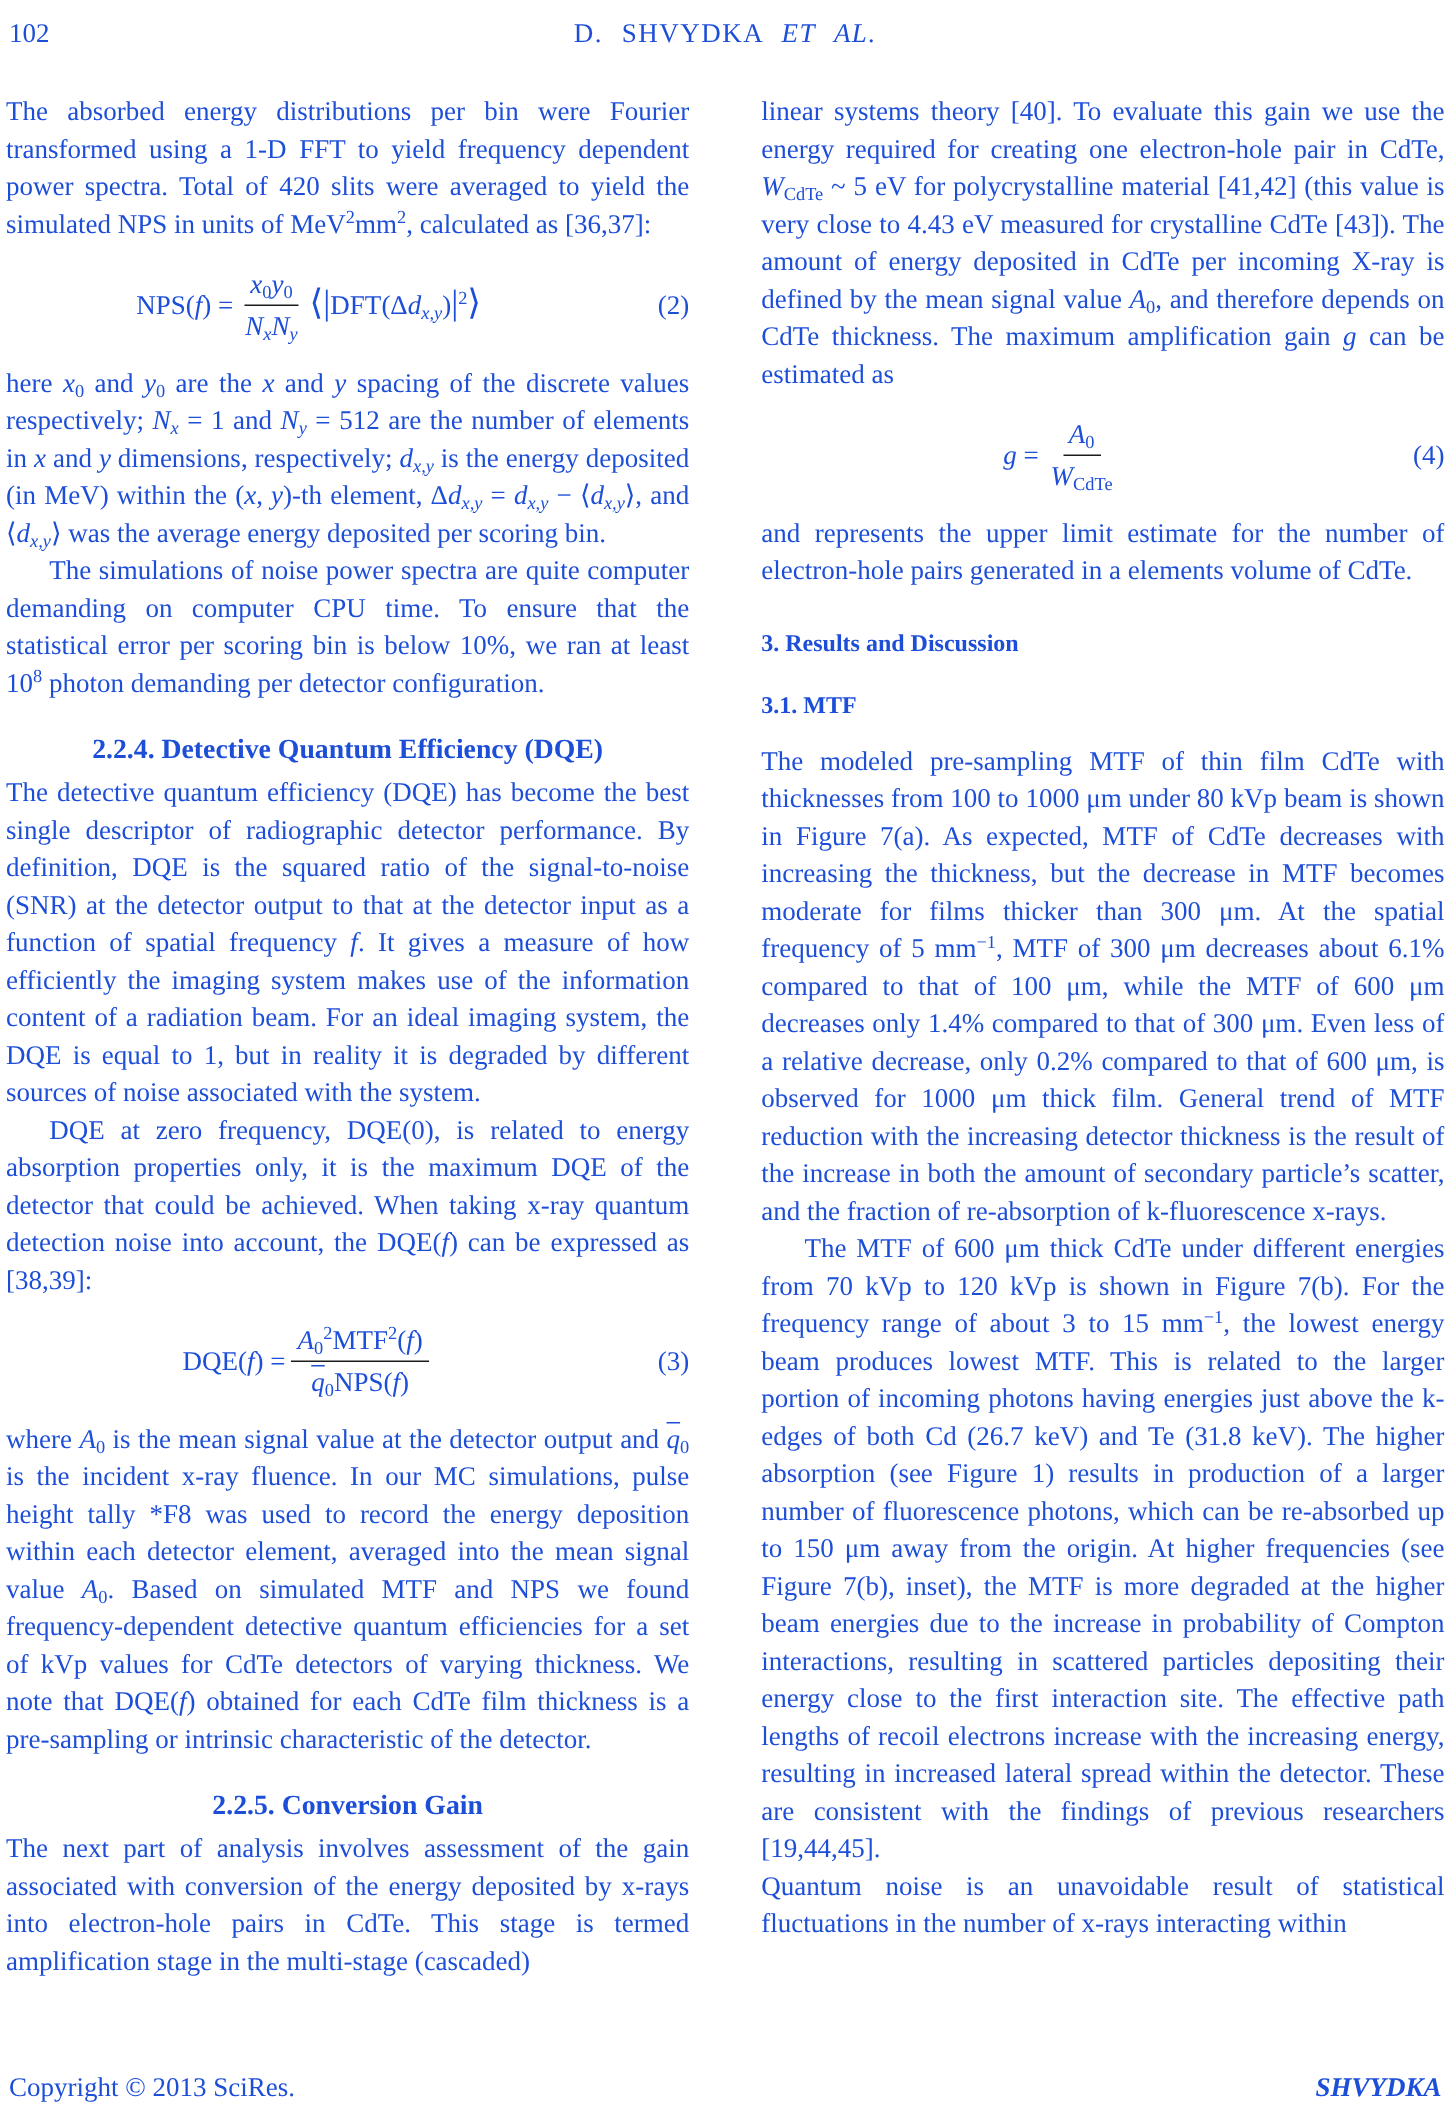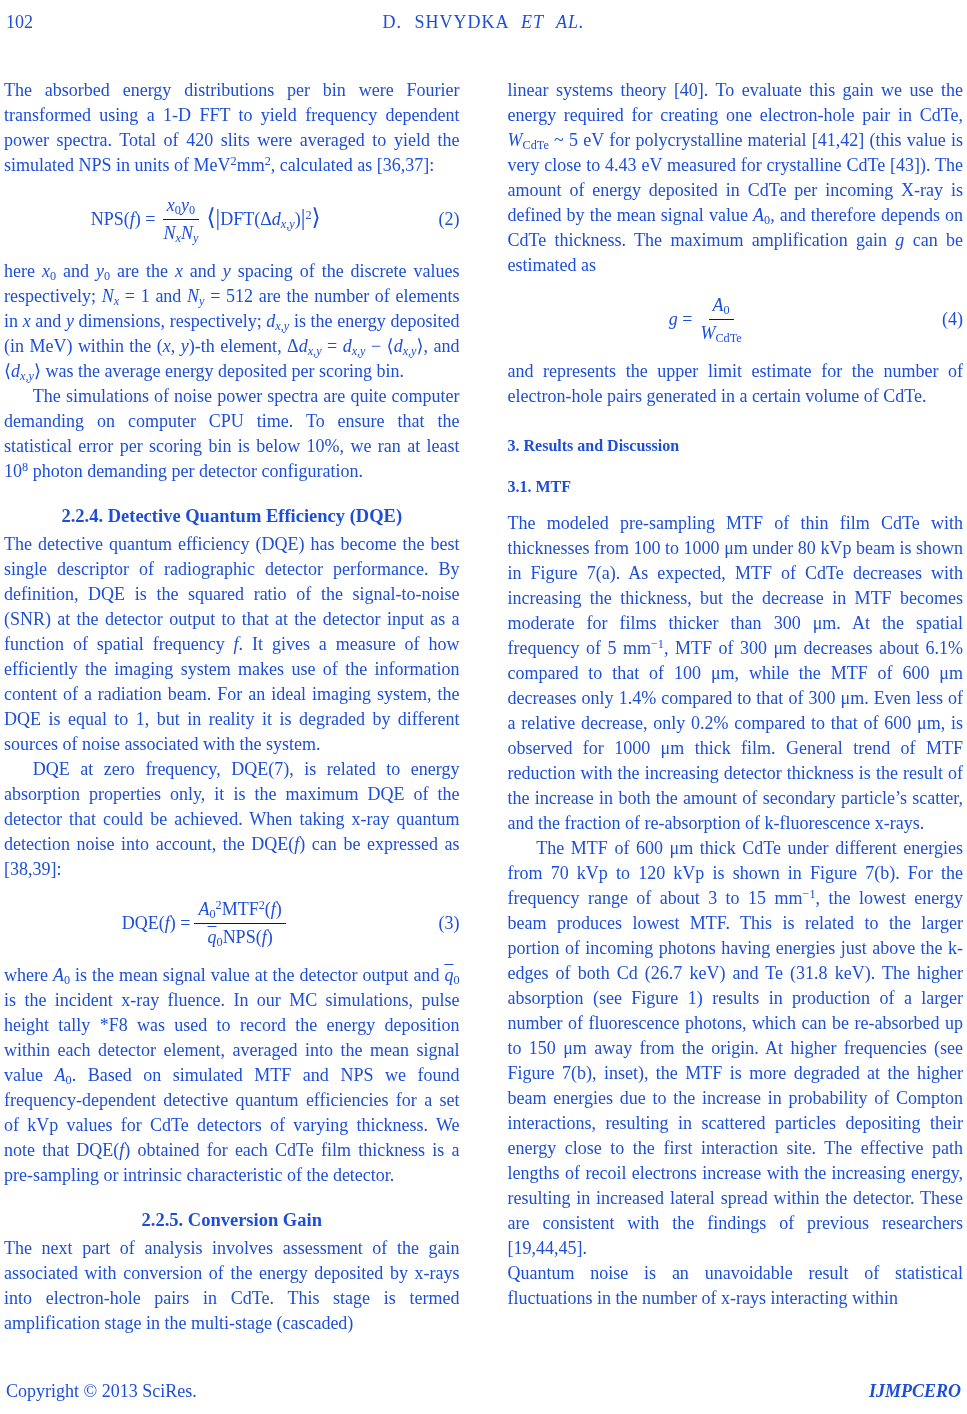--- a/index.html
+++ b/index.html
@@ -9,21 +9,21 @@
     font-family: "Liberation Serif", "DejaVu Serif", serif;
     font-size: 18px; line-height: 25px;
     padding: 10px 4px 8px 4px;
     display: flex; flex-direction: column; overflow: hidden;
   }
   .header { position: relative; height: 28px; flex: 0 0 auto; }
   .page-num { position: absolute; left: 2px; top: 0; }
   .running-head {
     display: block; text-align: center; letter-spacing: 1px; word-spacing: 7px;
   }
-  .columns { flex: 1 1 auto; display: flex; gap: 48px; margin-top: 40px; overflow: hidden; }
+  .columns { flex: 1 1 auto; display: flex; gap: 48px; margin-top: 24px; overflow: hidden; }
   .column { flex: 1 1 0; min-width: 0; }
   p.para { margin: 0; text-align: justify; }
   p.indent { text-indent: 1.6em; }
   .h-subsub { font-weight: bold; font-size: 18.5px; margin: 20px 0 3px; text-align: center; }
   .h-section { font-weight: bold; font-size: 16px; margin: 24px 0 8px; }
   .h-sub { font-weight: bold; font-size: 16px; margin: 16px 0 12px; }
   .equation { display: flex; align-items: center; margin: 15px 0 13px; font-family: Liberation Serif, serif; }
   .eq-body { flex: 1; display: flex; justify-content: center; align-items: center; }
   .eq-number { width: 52px; text-align: right; }
   .frac { display: inline-flex; flex-direction: column; align-items: center; vertical-align: middle; margin: 0 4px; text-align: center; }
@@ -63,21 +63,21 @@
           <span><span class="seg-big">⟨</span><span class="seg-big">|</span><span>DFT</span><span>(Δ</span><span class="seg-i">d</span><span class="seg-sub seg-i">x,y</span><span>)</span><span class="seg-big">|</span><span class="seg-sup">2</span><span class="seg-big">⟩</span></span>
         </span>
         <span class="eq-number">(2)</span>
       </div>
 
       <p class="para"><span>here </span><span class="seg-i">x</span><span class="seg-sub">0</span><span> and </span><span class="seg-i">y</span><span class="seg-sub">0</span><span> are the </span><span class="seg-i">x</span><span> and </span><span class="seg-i">y</span><span> spacing of the discrete values respectively; </span><span class="seg-i">N</span><span class="seg-sub seg-i">x</span><span> = 1 and </span><span class="seg-i">N</span><span class="seg-sub seg-i">y</span><span> = 512 are the number of elements in </span><span class="seg-i">x</span><span> and </span><span class="seg-i">y</span><span> dimensions, respectively; </span><span class="seg-i">d</span><span class="seg-sub seg-i">x,y</span><span> is the energy deposited (in MeV) within the (</span><span class="seg-i">x</span><span>, </span><span class="seg-i">y</span><span>)-th element, Δ</span><span class="seg-i">d</span><span class="seg-sub seg-i">x,y</span><span> = </span><span class="seg-i">d</span><span class="seg-sub seg-i">x,y</span><span> − ⟨</span><span class="seg-i">d</span><span class="seg-sub seg-i">x,y</span><span>⟩, and ⟨</span><span class="seg-i">d</span><span class="seg-sub seg-i">x,y</span><span>⟩ was the average energy deposited per scoring bin.</span></p>
       <p class="para indent"><span>The simulations of noise power spectra are quite computer demanding on computer CPU time. To ensure that the statistical error per scoring bin is below 10%, we ran at least 10</span><span class="seg-sup">8</span><span> photon demanding per detector configuration.</span></p>
 
       <div class="h-subsub">2.2.4. Detective Quantum Efficiency (DQE)</div>
       <p class="para"><span>The detective quantum efficiency (DQE) has become the best single descriptor of radiographic detector performance. By definition, DQE is the squared ratio of the signal-to-noise (SNR) at the detector output to that at the detector input as a function of spatial frequency </span><span class="seg-i">f</span><span>. It gives a measure of how efficiently the imaging system makes use of the information content of a radiation beam. For an ideal imaging system, the DQE is equal to 1, but in reality it is degraded by different sources of noise associated with the system.</span></p>
-      <p class="para indent"><span>DQE at zero frequency, DQE(7), is related to energy absorption properties only, it is the maximum DQE of the detector that could be achieved. When taking x-ray quantum detection noise into account, the DQE(</span><span class="seg-i">f</span><span>) can be expressed as [38,39]:</span></p>
+      <p class="para indent"><span>DQE at zero frequency, DQE(0), is related to energy absorption properties only, it is the maximum DQE of the detector that could be achieved. When taking x-ray quantum detection noise into account, the DQE(</span><span class="seg-i">f</span><span>) can be expressed as [38,39]:</span></p>
 
       <div class="equation">
         <span class="eq-body">
           <span><span>DQE</span><span>(</span><span class="seg-i">f</span><span>) = </span></span>
           <span class="frac">
             <span class="num"><span class="seg-i">A</span><span class="seg-sub">0</span><span class="seg-sup">2</span><span>MTF</span><span class="seg-sup">2</span><span>(</span><span class="seg-i">f</span><span>)</span></span>
             <span class="den"><span class="seg-i seg-ol">q</span><span class="seg-sub">0</span><span>NPS(</span><span class="seg-i">f</span><span>)</span></span>
           </span>
         </span>
         <span class="eq-number">(3)</span>
@@ -96,31 +96,31 @@
         <span class="eq-body">
           <span><span class="seg-i">g</span><span> = </span></span>
           <span class="frac">
             <span class="num"><span class="seg-i">A</span><span class="seg-sub">0</span></span>
             <span class="den"><span class="seg-i">W</span><span class="seg-sub">CdTe</span></span>
           </span>
         </span>
         <span class="eq-number">(4)</span>
       </div>
 
-      <p class="para"><span>and represents the upper limit estimate for the number of electron-hole pairs generated in a certain volume of CdTe.</span></p>
+      <p class="para"><span>and represents the upper limit estimate for the number of electron-hole pairs generated in a elements volume of CdTe.</span></p>
 
       <div class="h-section">3. Results and Discussion</div>
       <div class="h-sub">3.1. MTF</div>
 
       <p class="para"><span>The modeled pre-sampling MTF of thin film CdTe with thicknesses from 100 to 1000 μm under 80 kVp beam is shown in </span><span class="seg-b">Figure 7(a)</span><span>. As expected, MTF of CdTe decreases with increasing the thickness, but the decrease in MTF becomes moderate for films thicker than 300 μm. At the spatial frequency of 5 mm</span><span class="seg-sup">−1</span><span>, MTF of 300 μm decreases about 6.1% compared to that of 100 μm, while the MTF of 600 μm decreases only 1.4% compared to that of 300 μm. Even less of a relative decrease, only 0.2% compared to that of 600 μm, is observed for 1000 μm thick film. General trend of MTF reduction with the increasing detector thickness is the result of the increase in both the amount of secondary particle’s scatter, and the fraction of re-absorption of k-fluorescence x-rays.</span></p>
       <p class="para indent"><span>The MTF of 600 μm thick CdTe under different energies from 70 kVp to 120 kVp is shown in </span><span class="seg-b">Figure 7(b)</span><span>. For the frequency range of about 3 to 15 mm</span><span class="seg-sup">−1</span><span>, the lowest energy beam produces lowest MTF. This is related to the larger portion of incoming photons having energies just above the k-edges of both Cd (26.7 keV) and Te (31.8 keV). The higher absorption (see </span><span class="seg-b">Figure 1</span><span>) results in production of a larger number of fluorescence photons, which can be re-absorbed up to 150 μm away from the origin. At higher frequencies (see </span><span class="seg-b">Figure 7(b)</span><span>, inset), the MTF is more degraded at the higher beam energies due to the increase in probability of Compton interactions, resulting in scattered particles depositing their energy close to the first interaction site. The effective path lengths of recoil electrons increase with the increasing energy, resulting in increased lateral spread within the detector. These are consistent with the findings of previous researchers [19,44,45].</span></p>
 
       <p class="para"><span>Quantum noise is an unavoidable result of statistical fluctuations in the number of x-rays interacting within</span></p>
     </div>
 
   </div>
 
   <div class="footer">
     <span>Copyright © 2013 SciRes.</span>
-    <span class="journal">IJMPCERO</span>
+    <span class="journal">SHVYDKA</span>
   </div>
 
 </div>
 
 </body></html>

